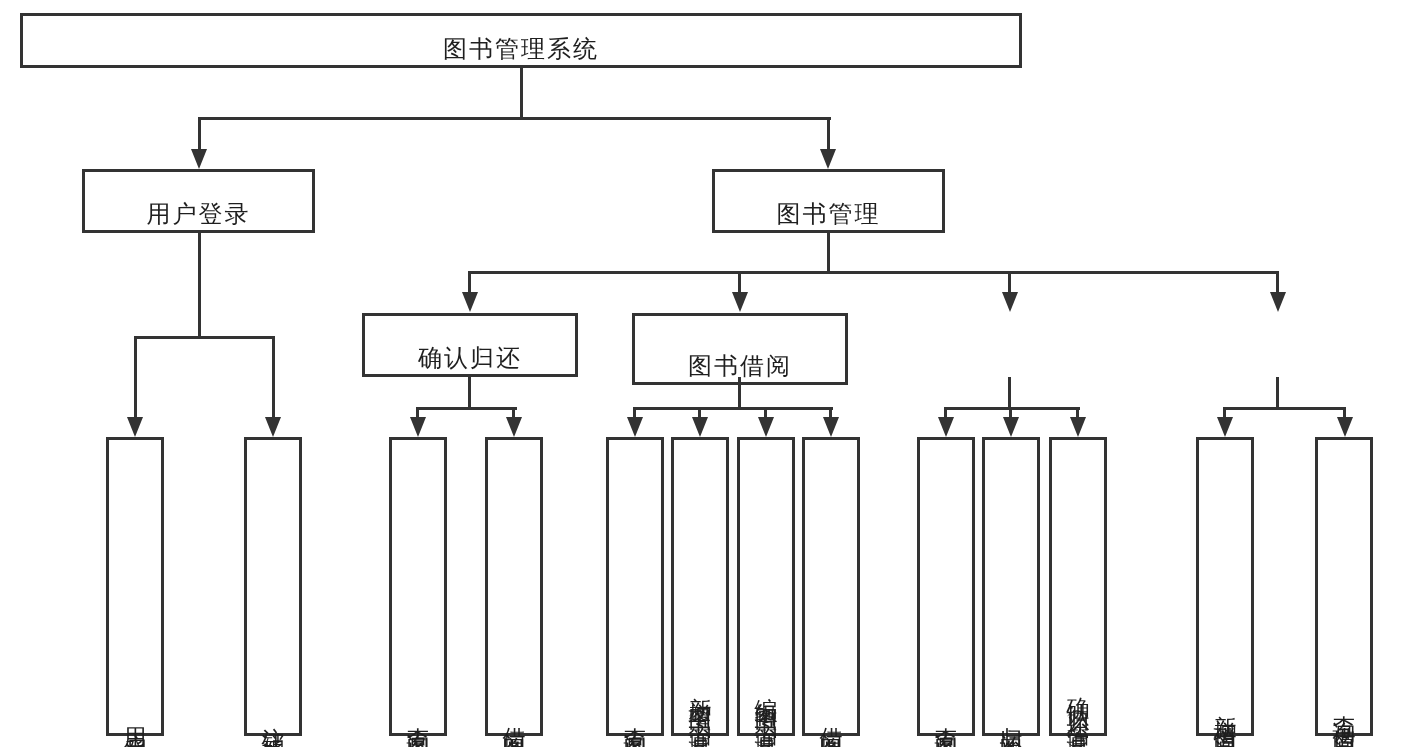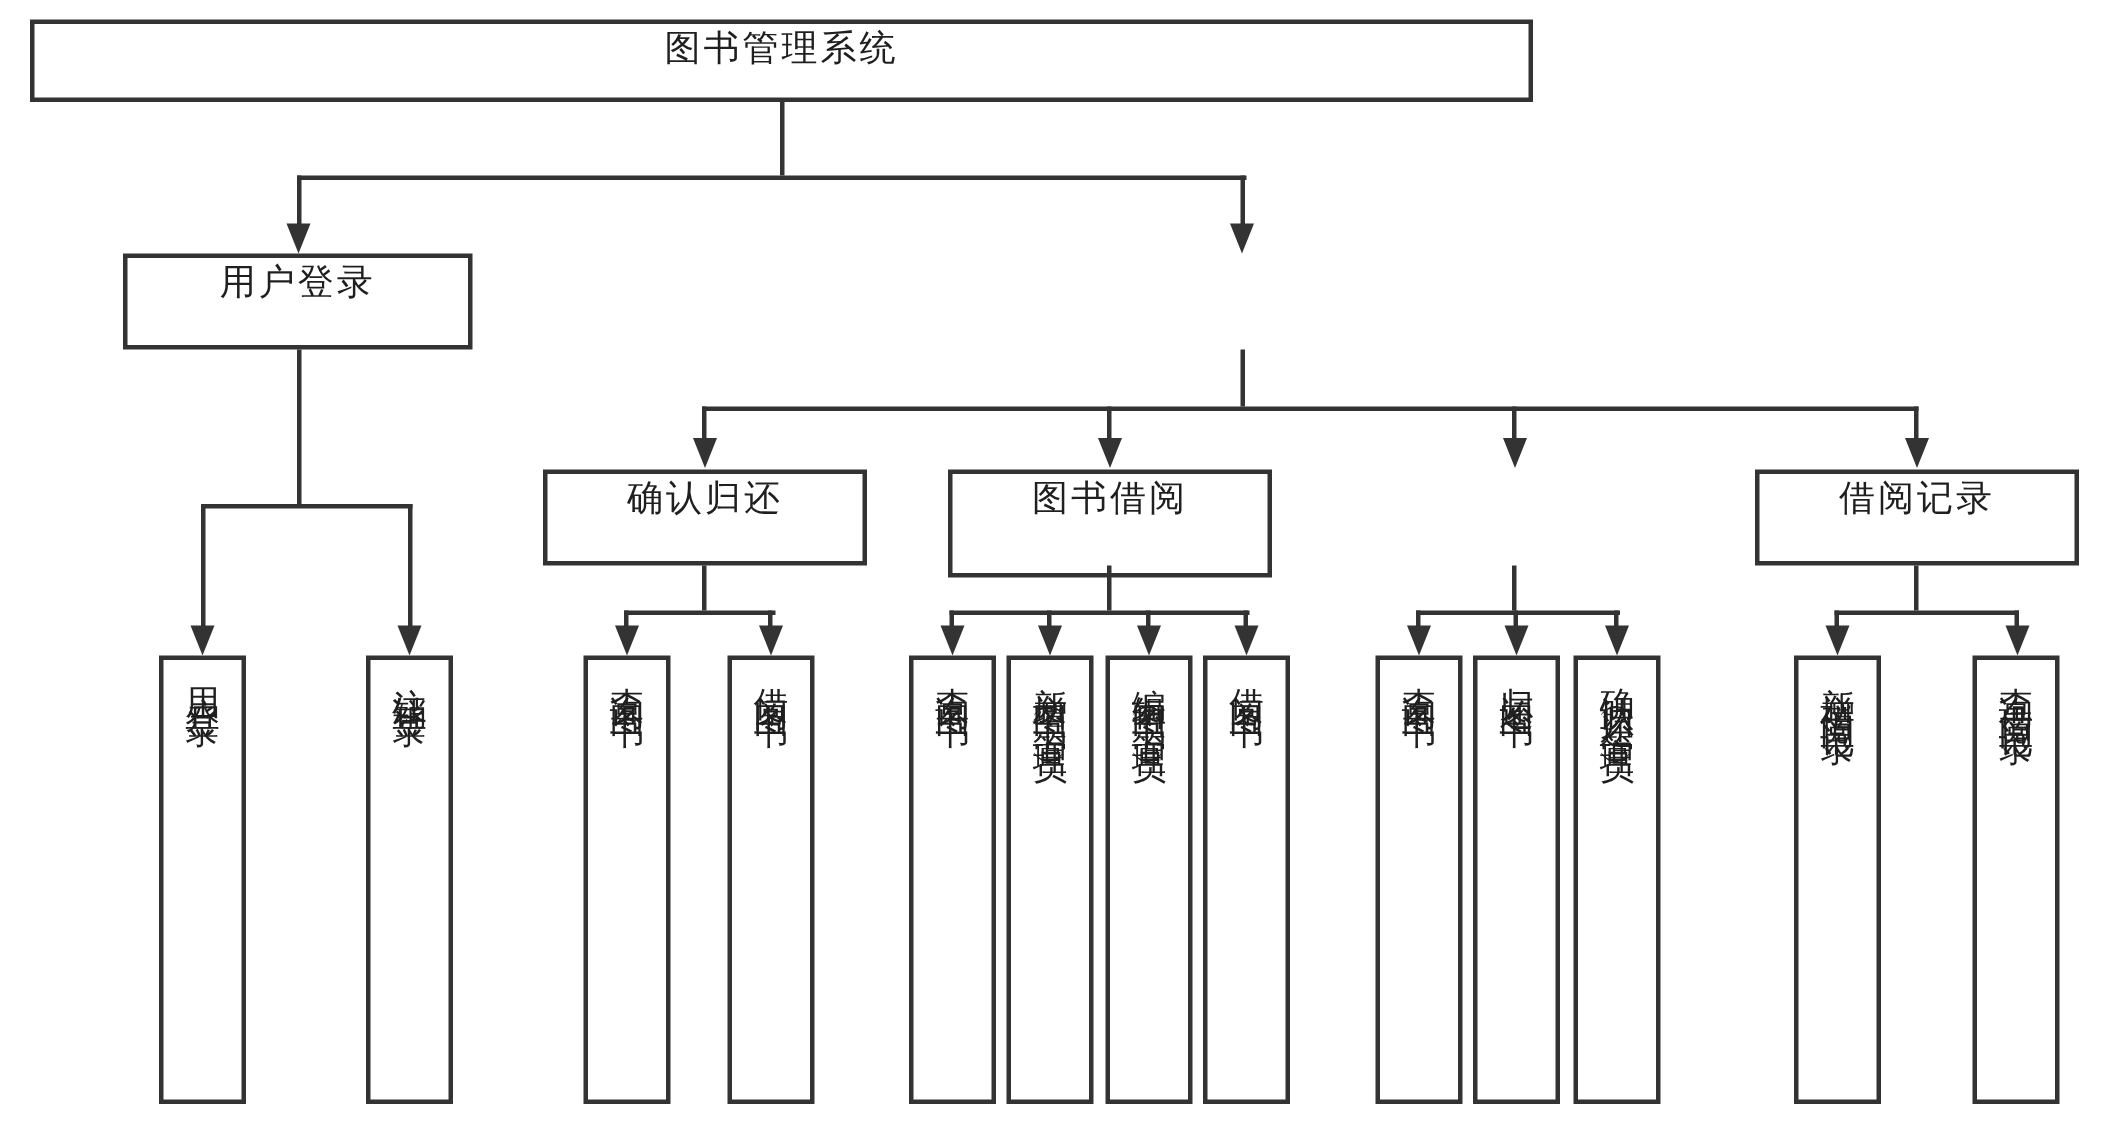--- a/index.html
+++ b/index.html
@@ -9,21 +9,21 @@
     background:#ffffff;
     font-family:"Liberation Sans","DejaVu Sans",sans-serif;
     color:#1f1f1f;
     overflow:hidden;
   }
   .node{
     position:absolute;
     box-sizing:border-box;
     border:3px solid #333333;
     background:#ffffff;
-    display:flex;align-items:flex-start;justify-content:center;
+    display:flex;align-items:flex-end;justify-content:center;
   }
   .node.h{font-size:24px;letter-spacing:2px;white-space:nowrap;}
   .node.v .vtext{
     writing-mode:vertical-rl;
     text-orientation:mixed;
     font-size:23px;
     line-height:1;
     letter-spacing:6px;
     white-space:nowrap;
   }
@@ -51,33 +51,33 @@
 <div class="stage">
 
   <div class="node h" style="left:20px;top:13px;width:1002px;height:55px">
     <span>图书管理系统</span>
   </div>
 
   <div class="node h" style="left:82px;top:169px;width:233px;height:64px">
     <span>用户登录</span>
   </div>
 
+  <div class="node h" style="left:712px;top:169px;width:233px;height:64px">
+    <span>图书管理</span>
+  </div>
 
   <div class="node h" style="left:362px;top:313px;width:216px;height:64px">
     <span>确认归还</span>
   </div>
 
   <div class="node h" style="left:632px;top:313px;width:216px;height:72px">
     <span>图书借阅</span>
   </div>
 
 
-  <div class="node h" style="left:1170px;top:313px;width:216px;height:64px">
-    <span>借阅记录</span>
-  </div>
 
   <div class="node v" style="left:106px;top:437px;width:58px;height:299px">
     <span class="vtext">用户登录</span>
   </div>
 
   <div class="node v" style="left:244px;top:437px;width:58px;height:299px">
     <span class="vtext">注销登录</span>
   </div>
 
   <div class="node v" style="left:389px;top:437px;width:58px;height:299px">

